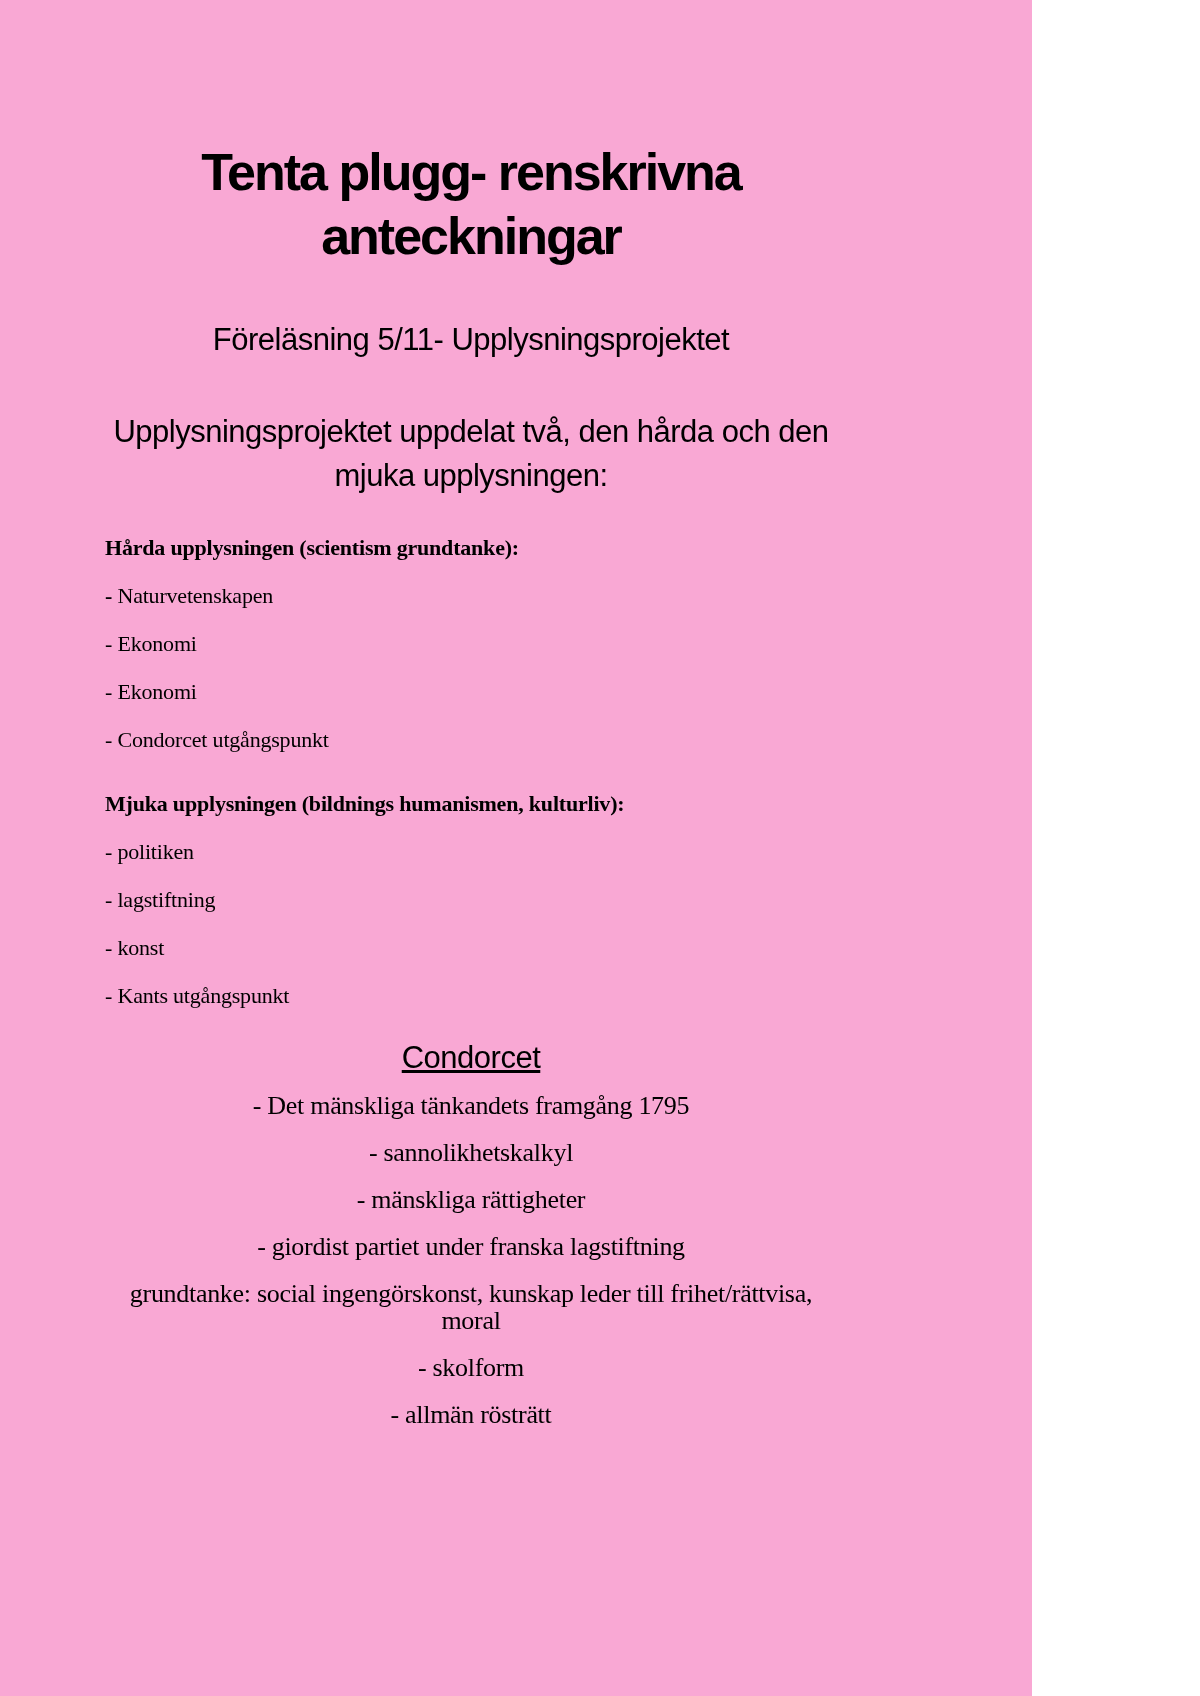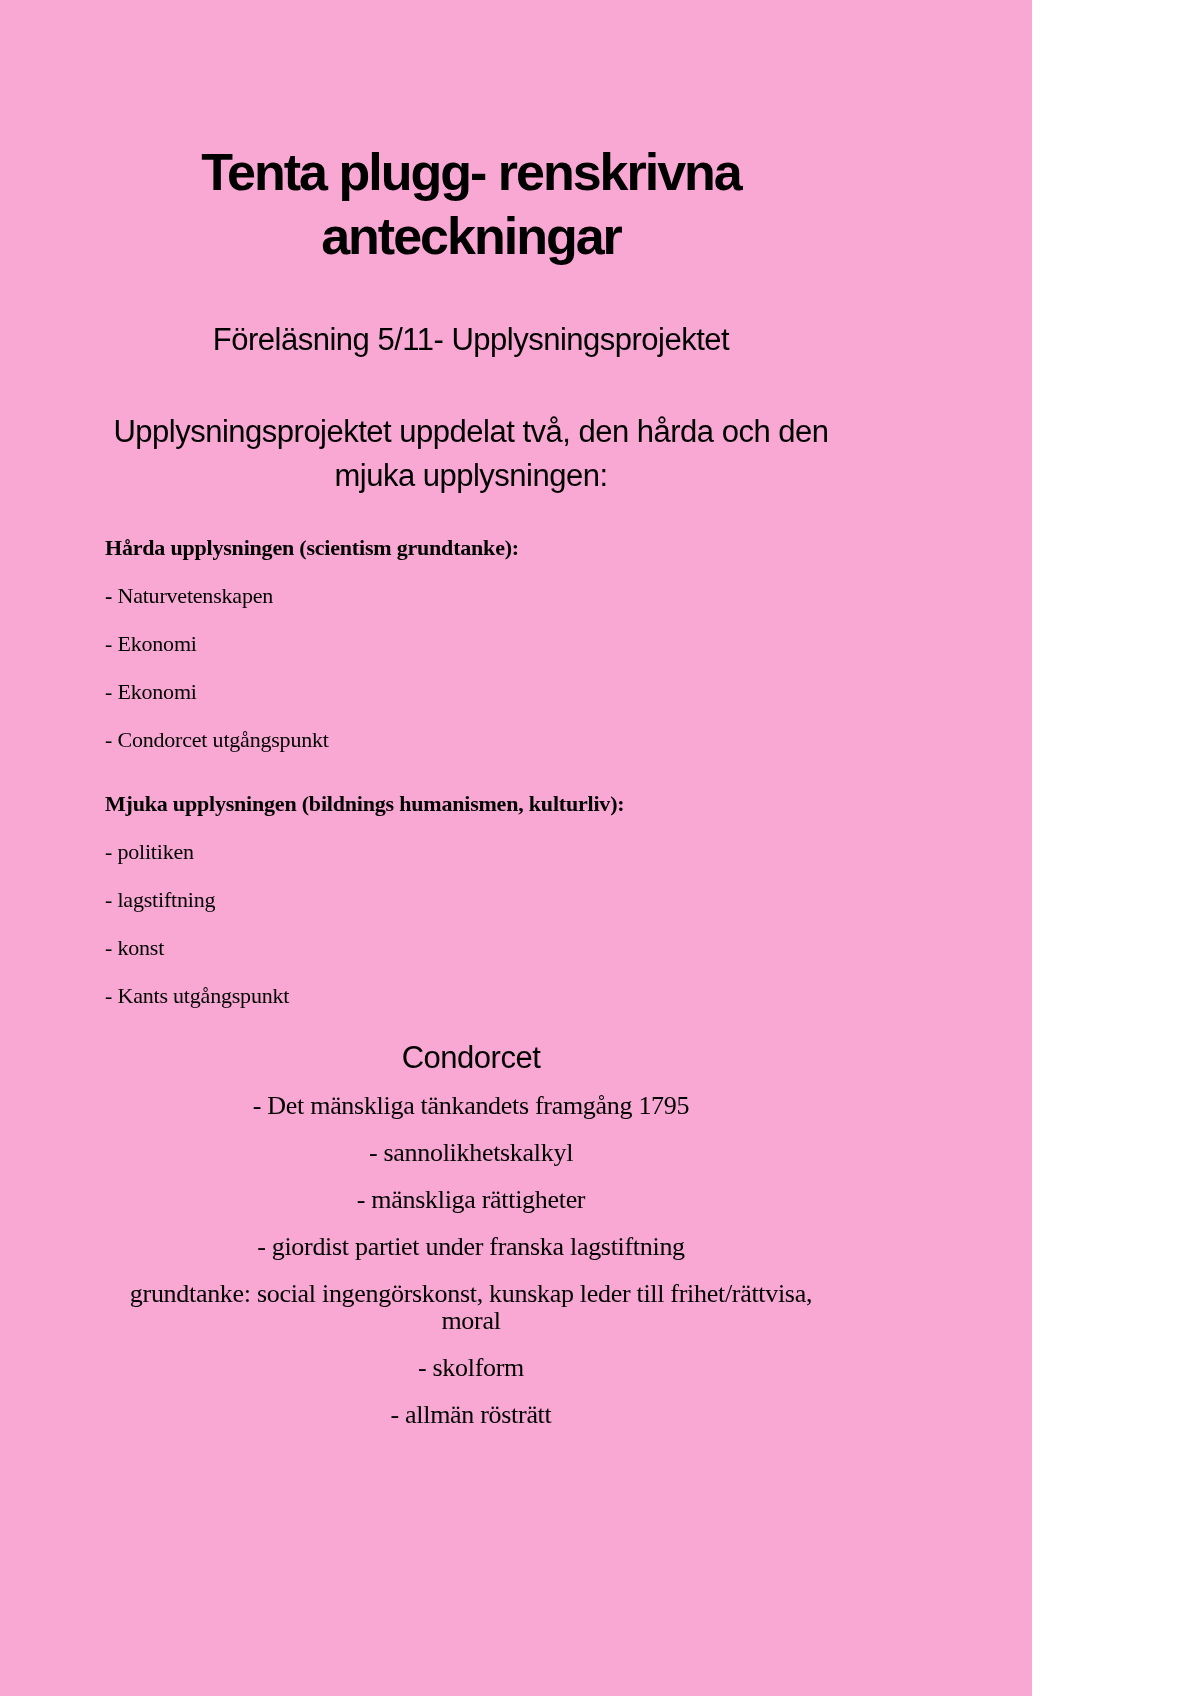--- a/index.html
+++ b/index.html
@@ -43,20 +43,21 @@
     font-family: "Liberation Sans", "DejaVu Sans", sans-serif;
     font-weight: 400;
     font-size: 31px;
     line-height: 44px;
     letter-spacing: -0.5px;
     text-align: center;
     color: #000000;
   }
   .h3.condorcet {
     margin-top: 26px;
+    text-decoration: underline;
   }
   .para {
     font-family: "Liberation Serif", "DejaVu Serif", serif;
     font-size: 22px;
     line-height: 28px;
     margin: 20px 0;
     color: #000000;
     letter-spacing: -0.2px;
   }
   .para.bold-head {

